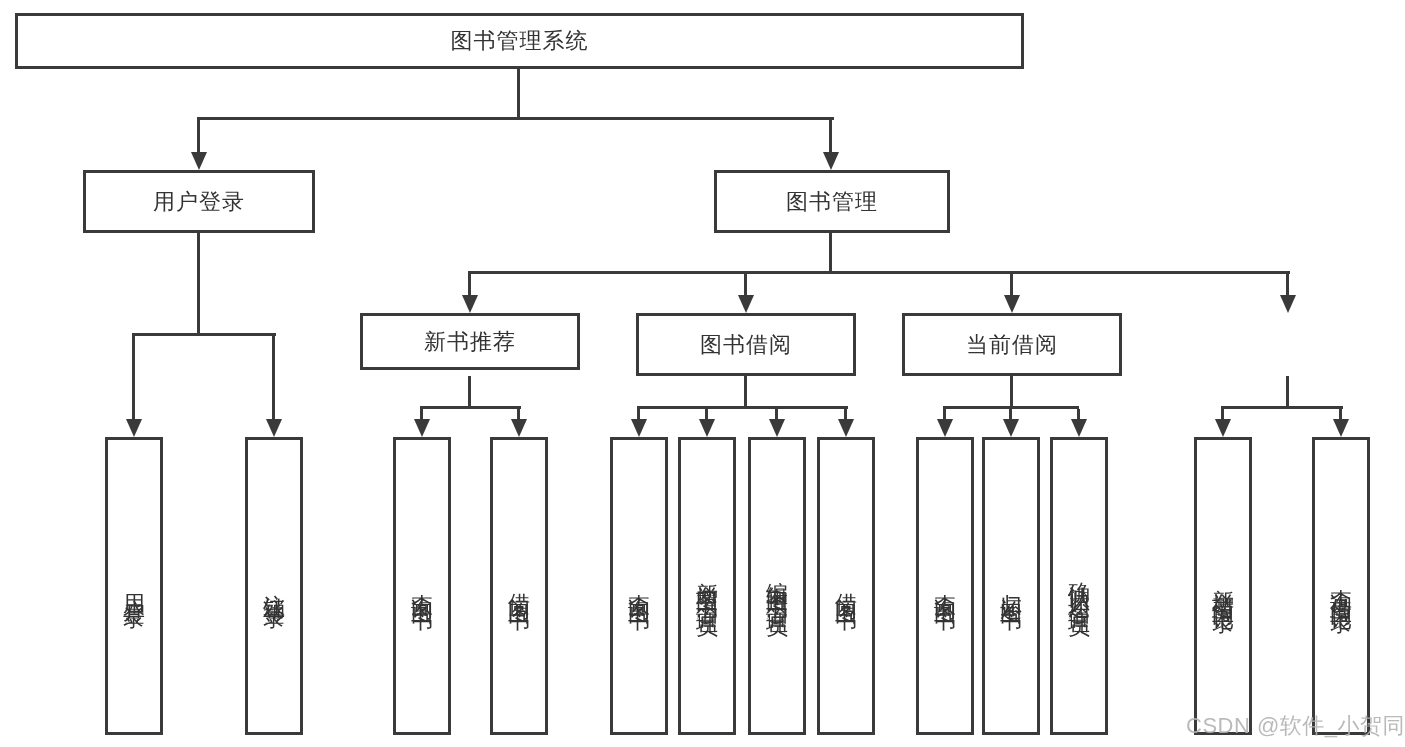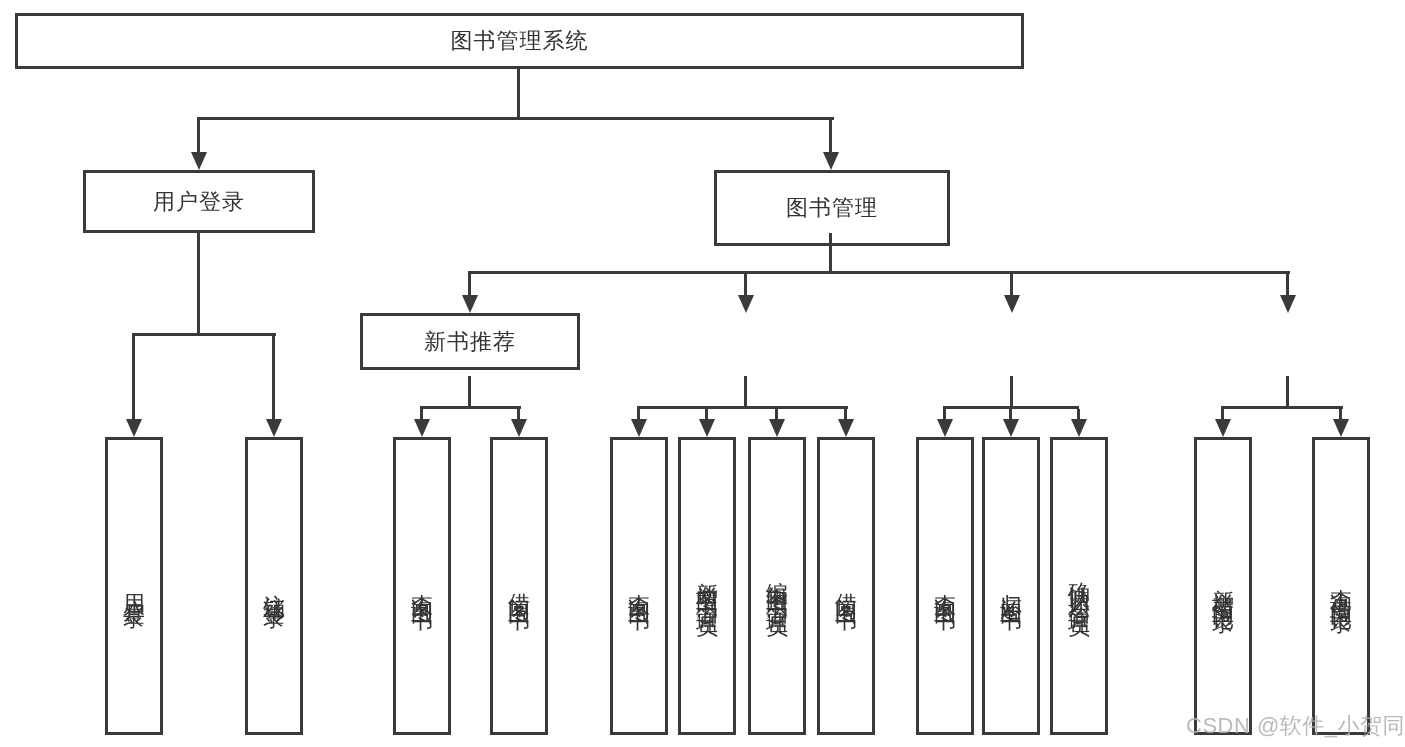--- a/index.html
+++ b/index.html
@@ -48,21 +48,21 @@
   <div class="lv" style="left:517px;top:69px;height:50px"></div>
   <div class="lh" style="left:197px;top:117px;width:637px"></div>
   <div class="lv" style="left:197px;top:119px;height:34px"></div>
   <div class="arr" style="left:191px;top:152px"></div>
   <div class="lv" style="left:829px;top:119px;height:34px"></div>
   <div class="arr" style="left:823px;top:152px"></div>
 
   <div class="box hbox" style="left:83px;top:170px;width:232px;height:63px">
     <span class="lbl">用户登录</span>
   </div>
-  <div class="box hbox" style="left:714px;top:170px;width:236px;height:76px">
+  <div class="box hbox" style="left:714px;top:170px;width:236px;height:63px">
     <span class="lbl">图书管理</span>
   </div>
 
   <div class="lv" style="left:197px;top:233px;height:101px"></div>
   <div class="lh" style="left:132px;top:333px;width:144px"></div>
   <div class="lv" style="left:132px;top:335px;height:85px"></div>
   <div class="arr" style="left:126px;top:419px"></div>
   <div class="lv" style="left:272px;top:335px;height:85px"></div>
   <div class="arr" style="left:266px;top:419px"></div>
 
@@ -72,20 +72,26 @@
   <div class="arr" style="left:462px;top:295px"></div>
   <div class="lv" style="left:744px;top:273px;height:23px"></div>
   <div class="arr" style="left:738px;top:295px"></div>
   <div class="lv" style="left:1010px;top:273px;height:23px"></div>
   <div class="arr" style="left:1004px;top:295px"></div>
   <div class="lv" style="left:1286px;top:273px;height:23px"></div>
   <div class="arr" style="left:1280px;top:295px"></div>
 
   <div class="box hbox" style="left:360px;top:313px;width:220px;height:57px">
     <span class="lbl">新书推荐</span>
+  </div>
+  <div class="box hbox" style="left:636px;top:313px;width:220px;height:63px">
+    <span class="lbl">图书借阅</span>
+  </div>
+  <div class="box hbox" style="left:902px;top:313px;width:220px;height:63px">
+    <span class="lbl">当前借阅</span>
   </div>
 
   <div class="lv" style="left:468px;top:376px;height:33px"></div>
   <div class="lh" style="left:420px;top:406px;width:101px"></div>
   <div class="lv" style="left:420px;top:409px;height:10px"></div>
   <div class="arr" style="left:414px;top:419px"></div>
   <div class="lv" style="left:517px;top:409px;height:10px"></div>
   <div class="arr" style="left:511px;top:419px"></div>
 
   <div class="lv" style="left:744px;top:376px;height:33px"></div>

